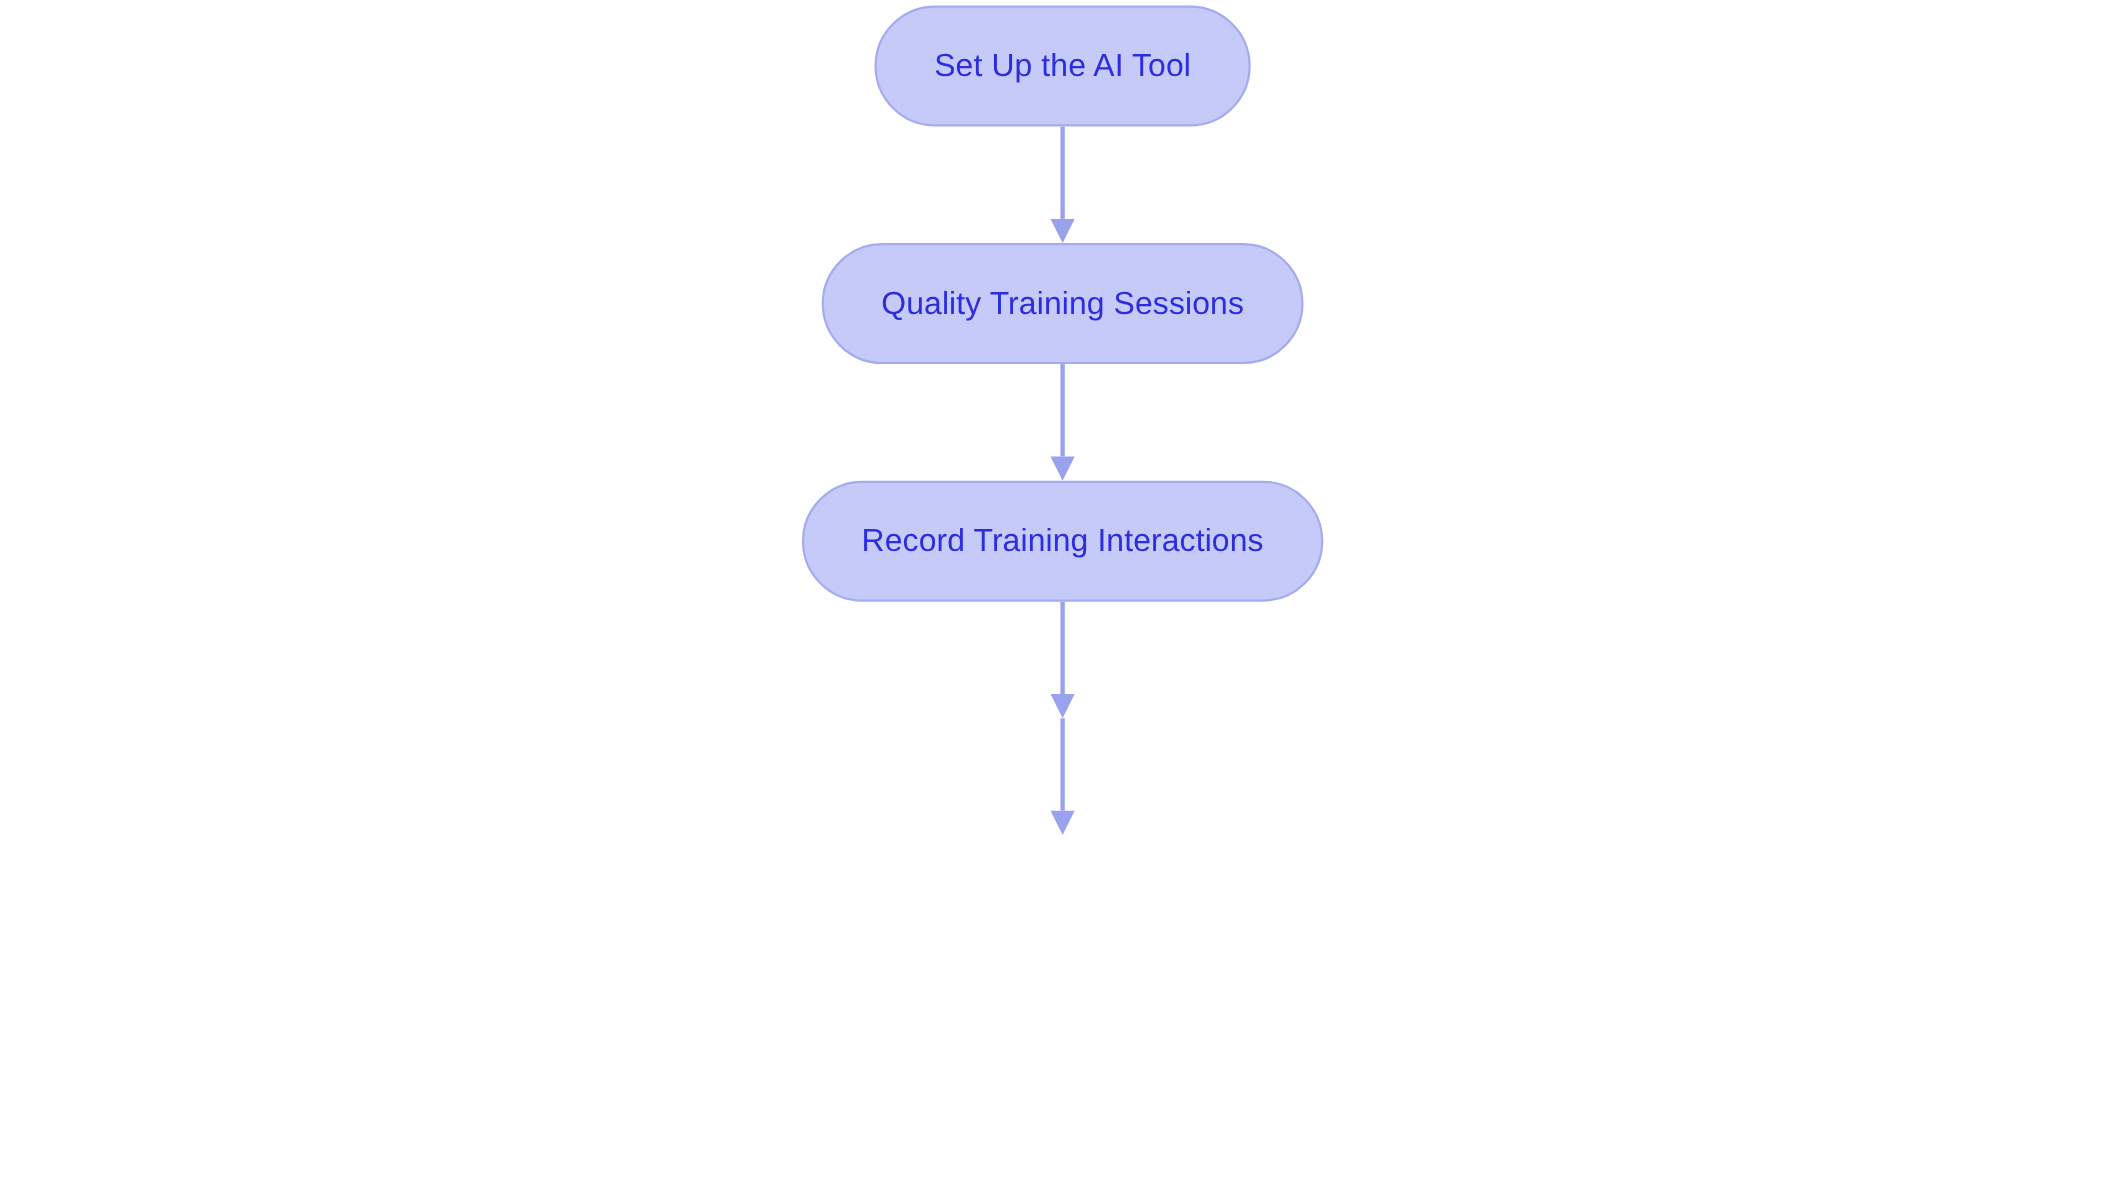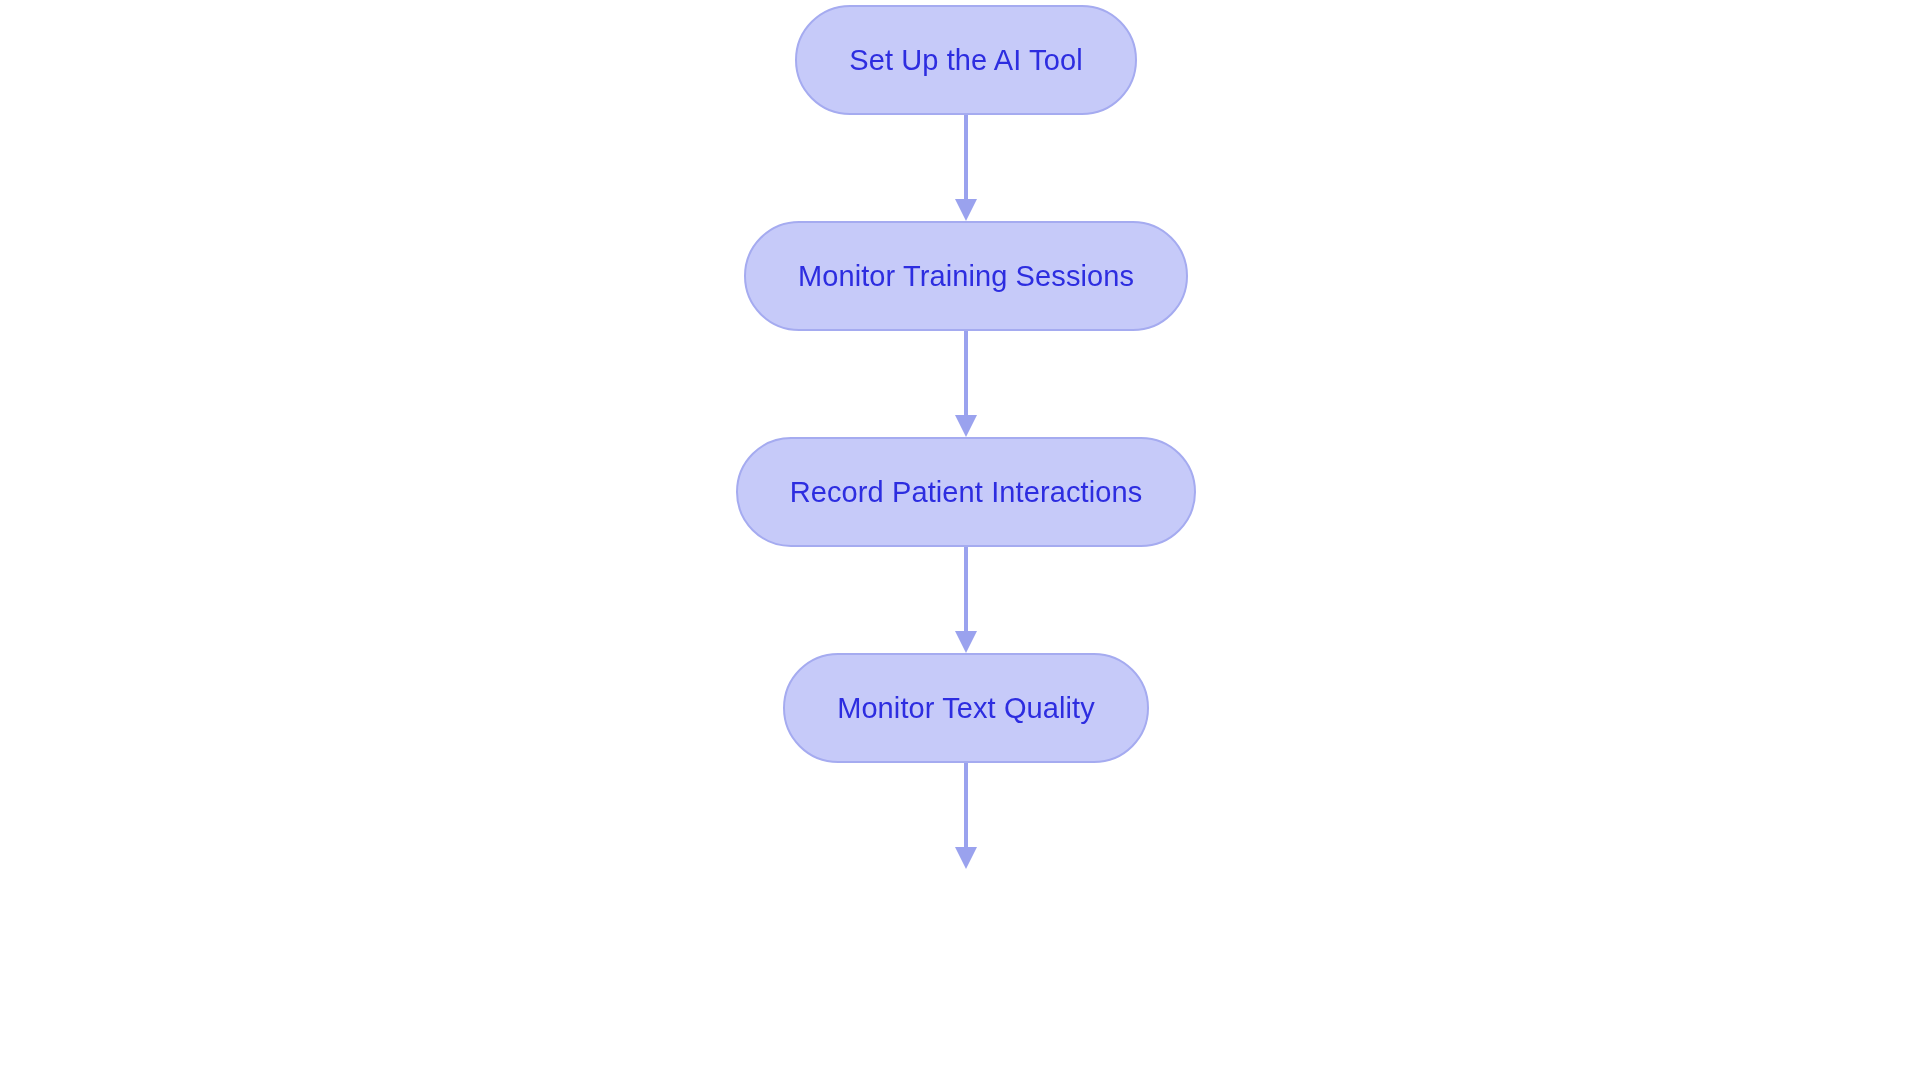--- a/index.html
+++ b/index.html
@@ -95,40 +95,37 @@
     <div class="node">
       <span class="node-label">Set Up the AI Tool</span>
     </div>
 
     <div class="connector">
       <div class="stem"></div>
       <div class="head"></div>
     </div>
 
     <div class="node">
-      <span class="node-label">Monitor Training Sessions</span>
+      <span class="node-label">Quality Training Sessions</span>
     </div>
 
     <div class="connector">
       <div class="stem"></div>
       <div class="head"></div>
     </div>
 
     <div class="node">
-      <span class="node-label">Record Patient Interactions</span>
+      <span class="node-label">Record Training Interactions</span>
     </div>
 
     <div class="connector">
       <div class="stem"></div>
       <div class="head"></div>
     </div>
 
-    <div class="node">
-      <span class="node-label">Monitor Text Quality</span>
-    </div>
 
     <div class="connector">
       <div class="stem"></div>
       <div class="head"></div>
     </div>
 
 
   </div>
 </div>
 

